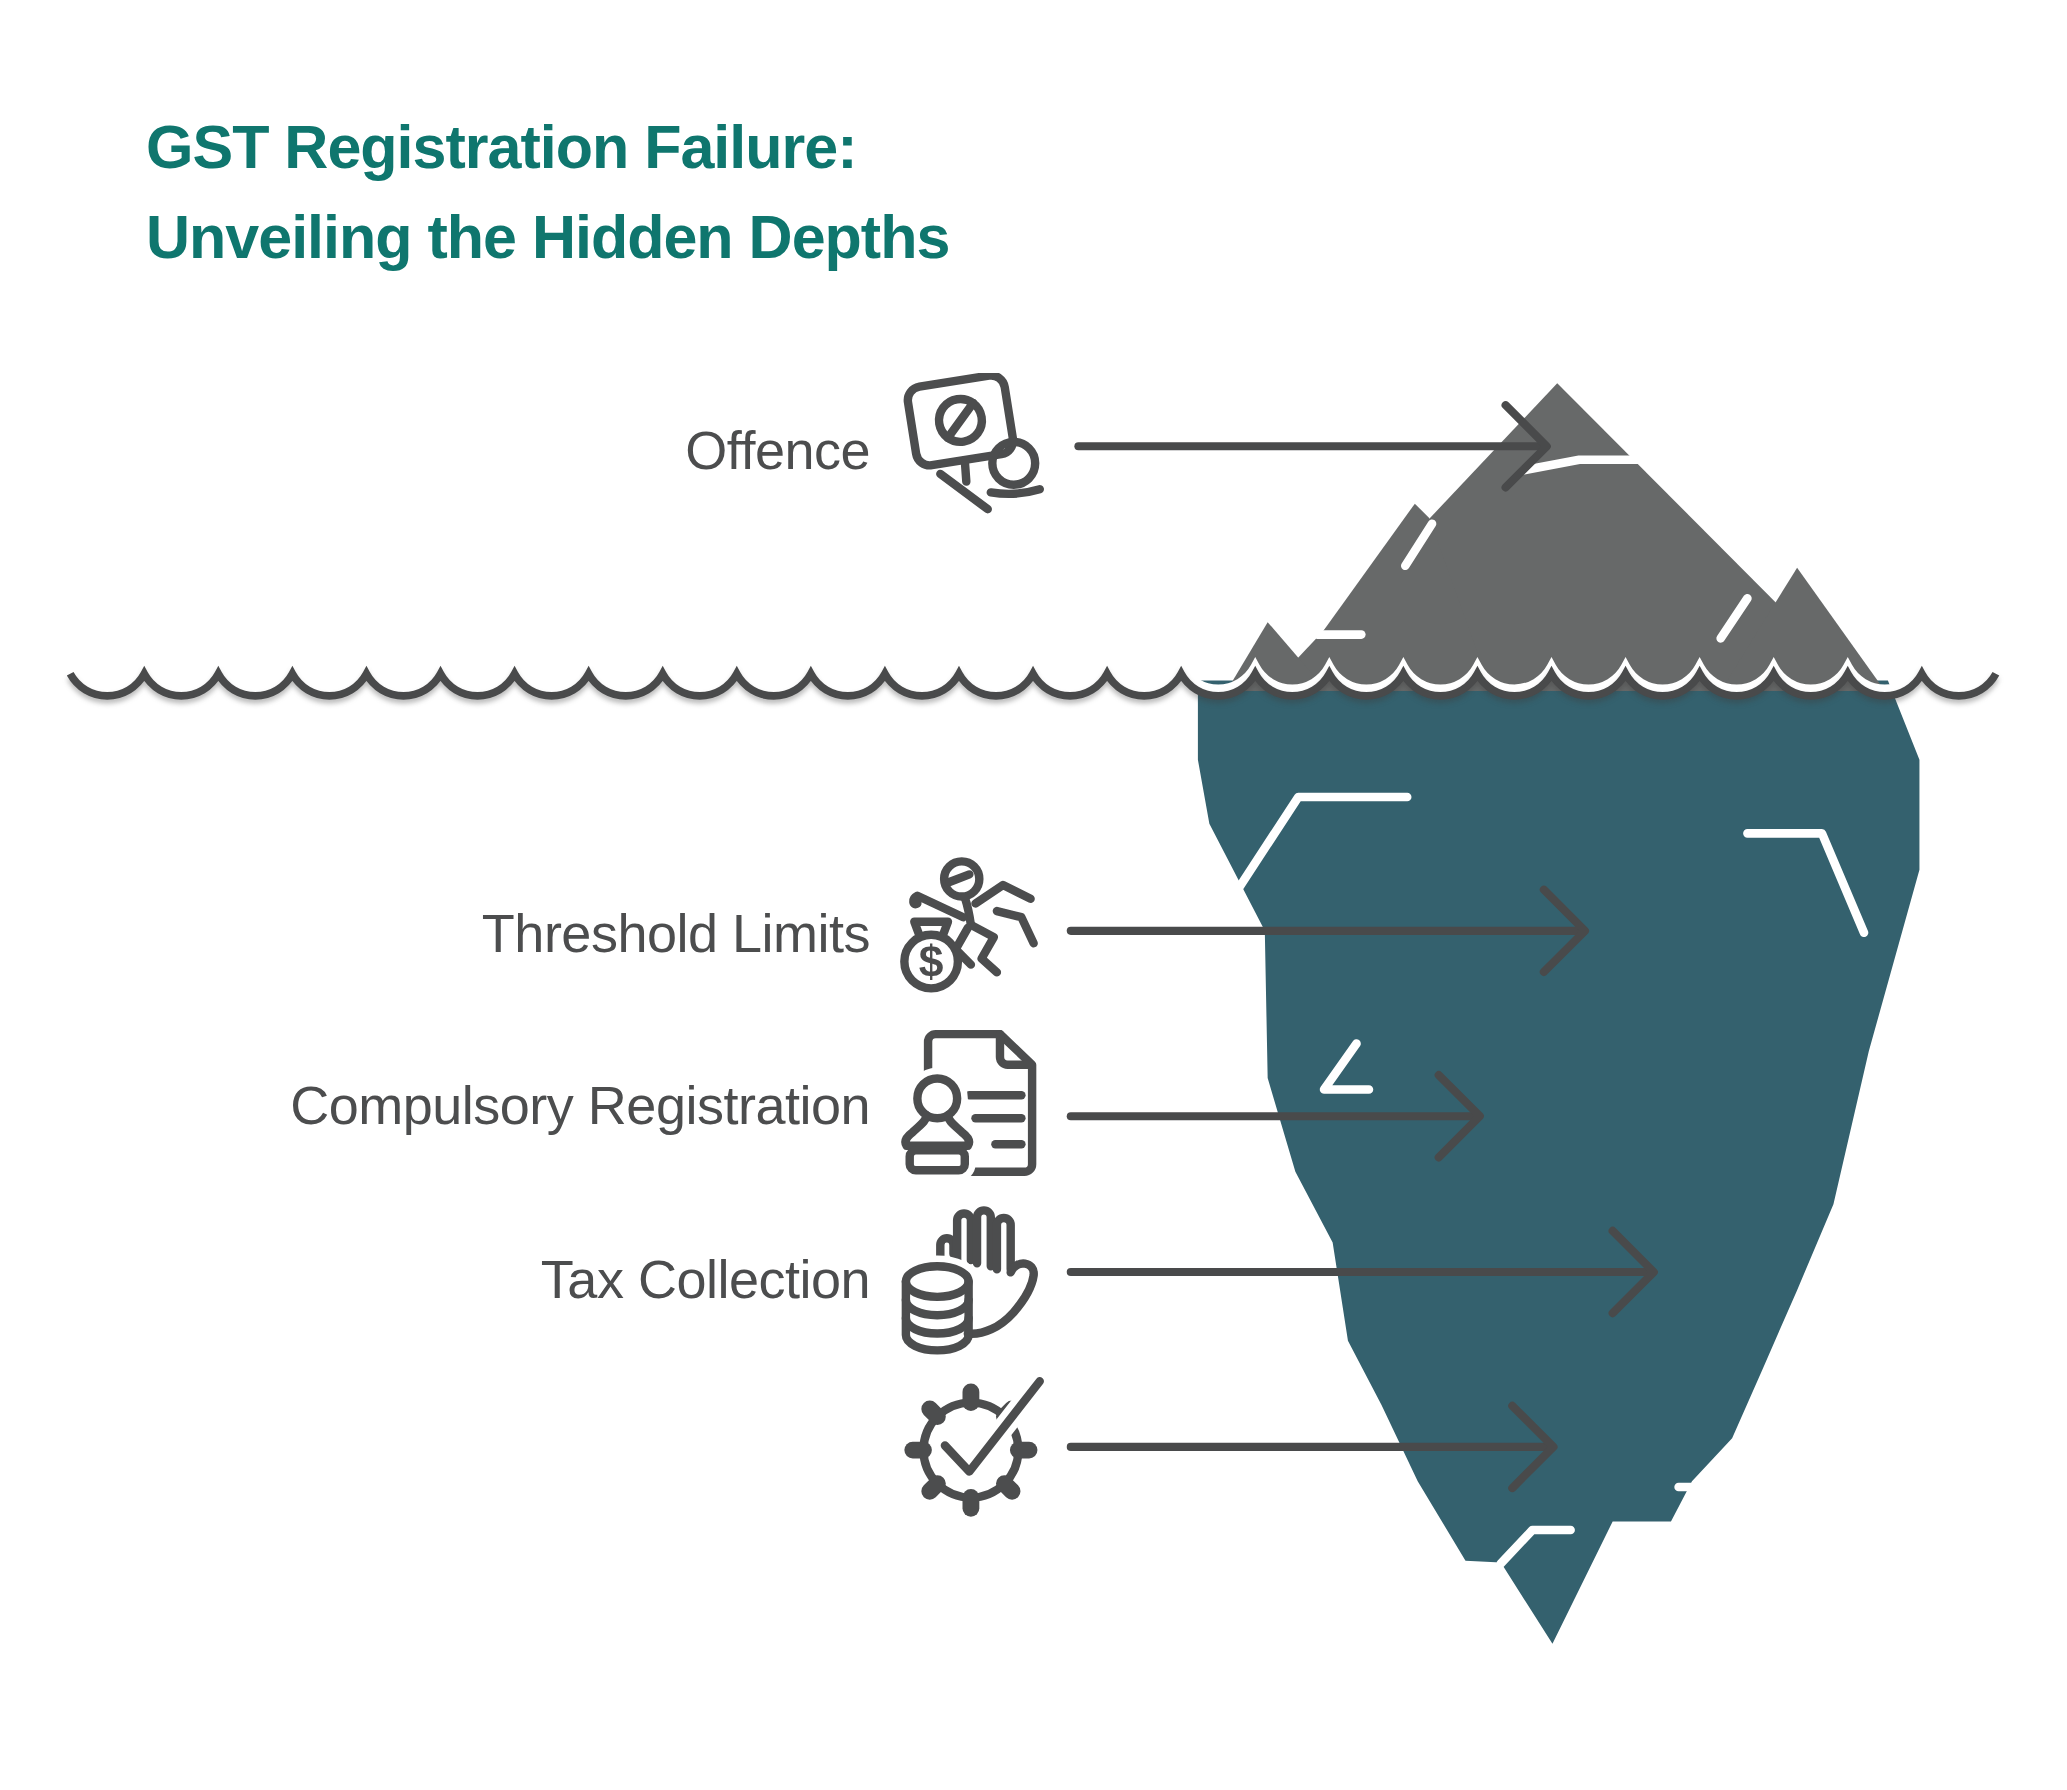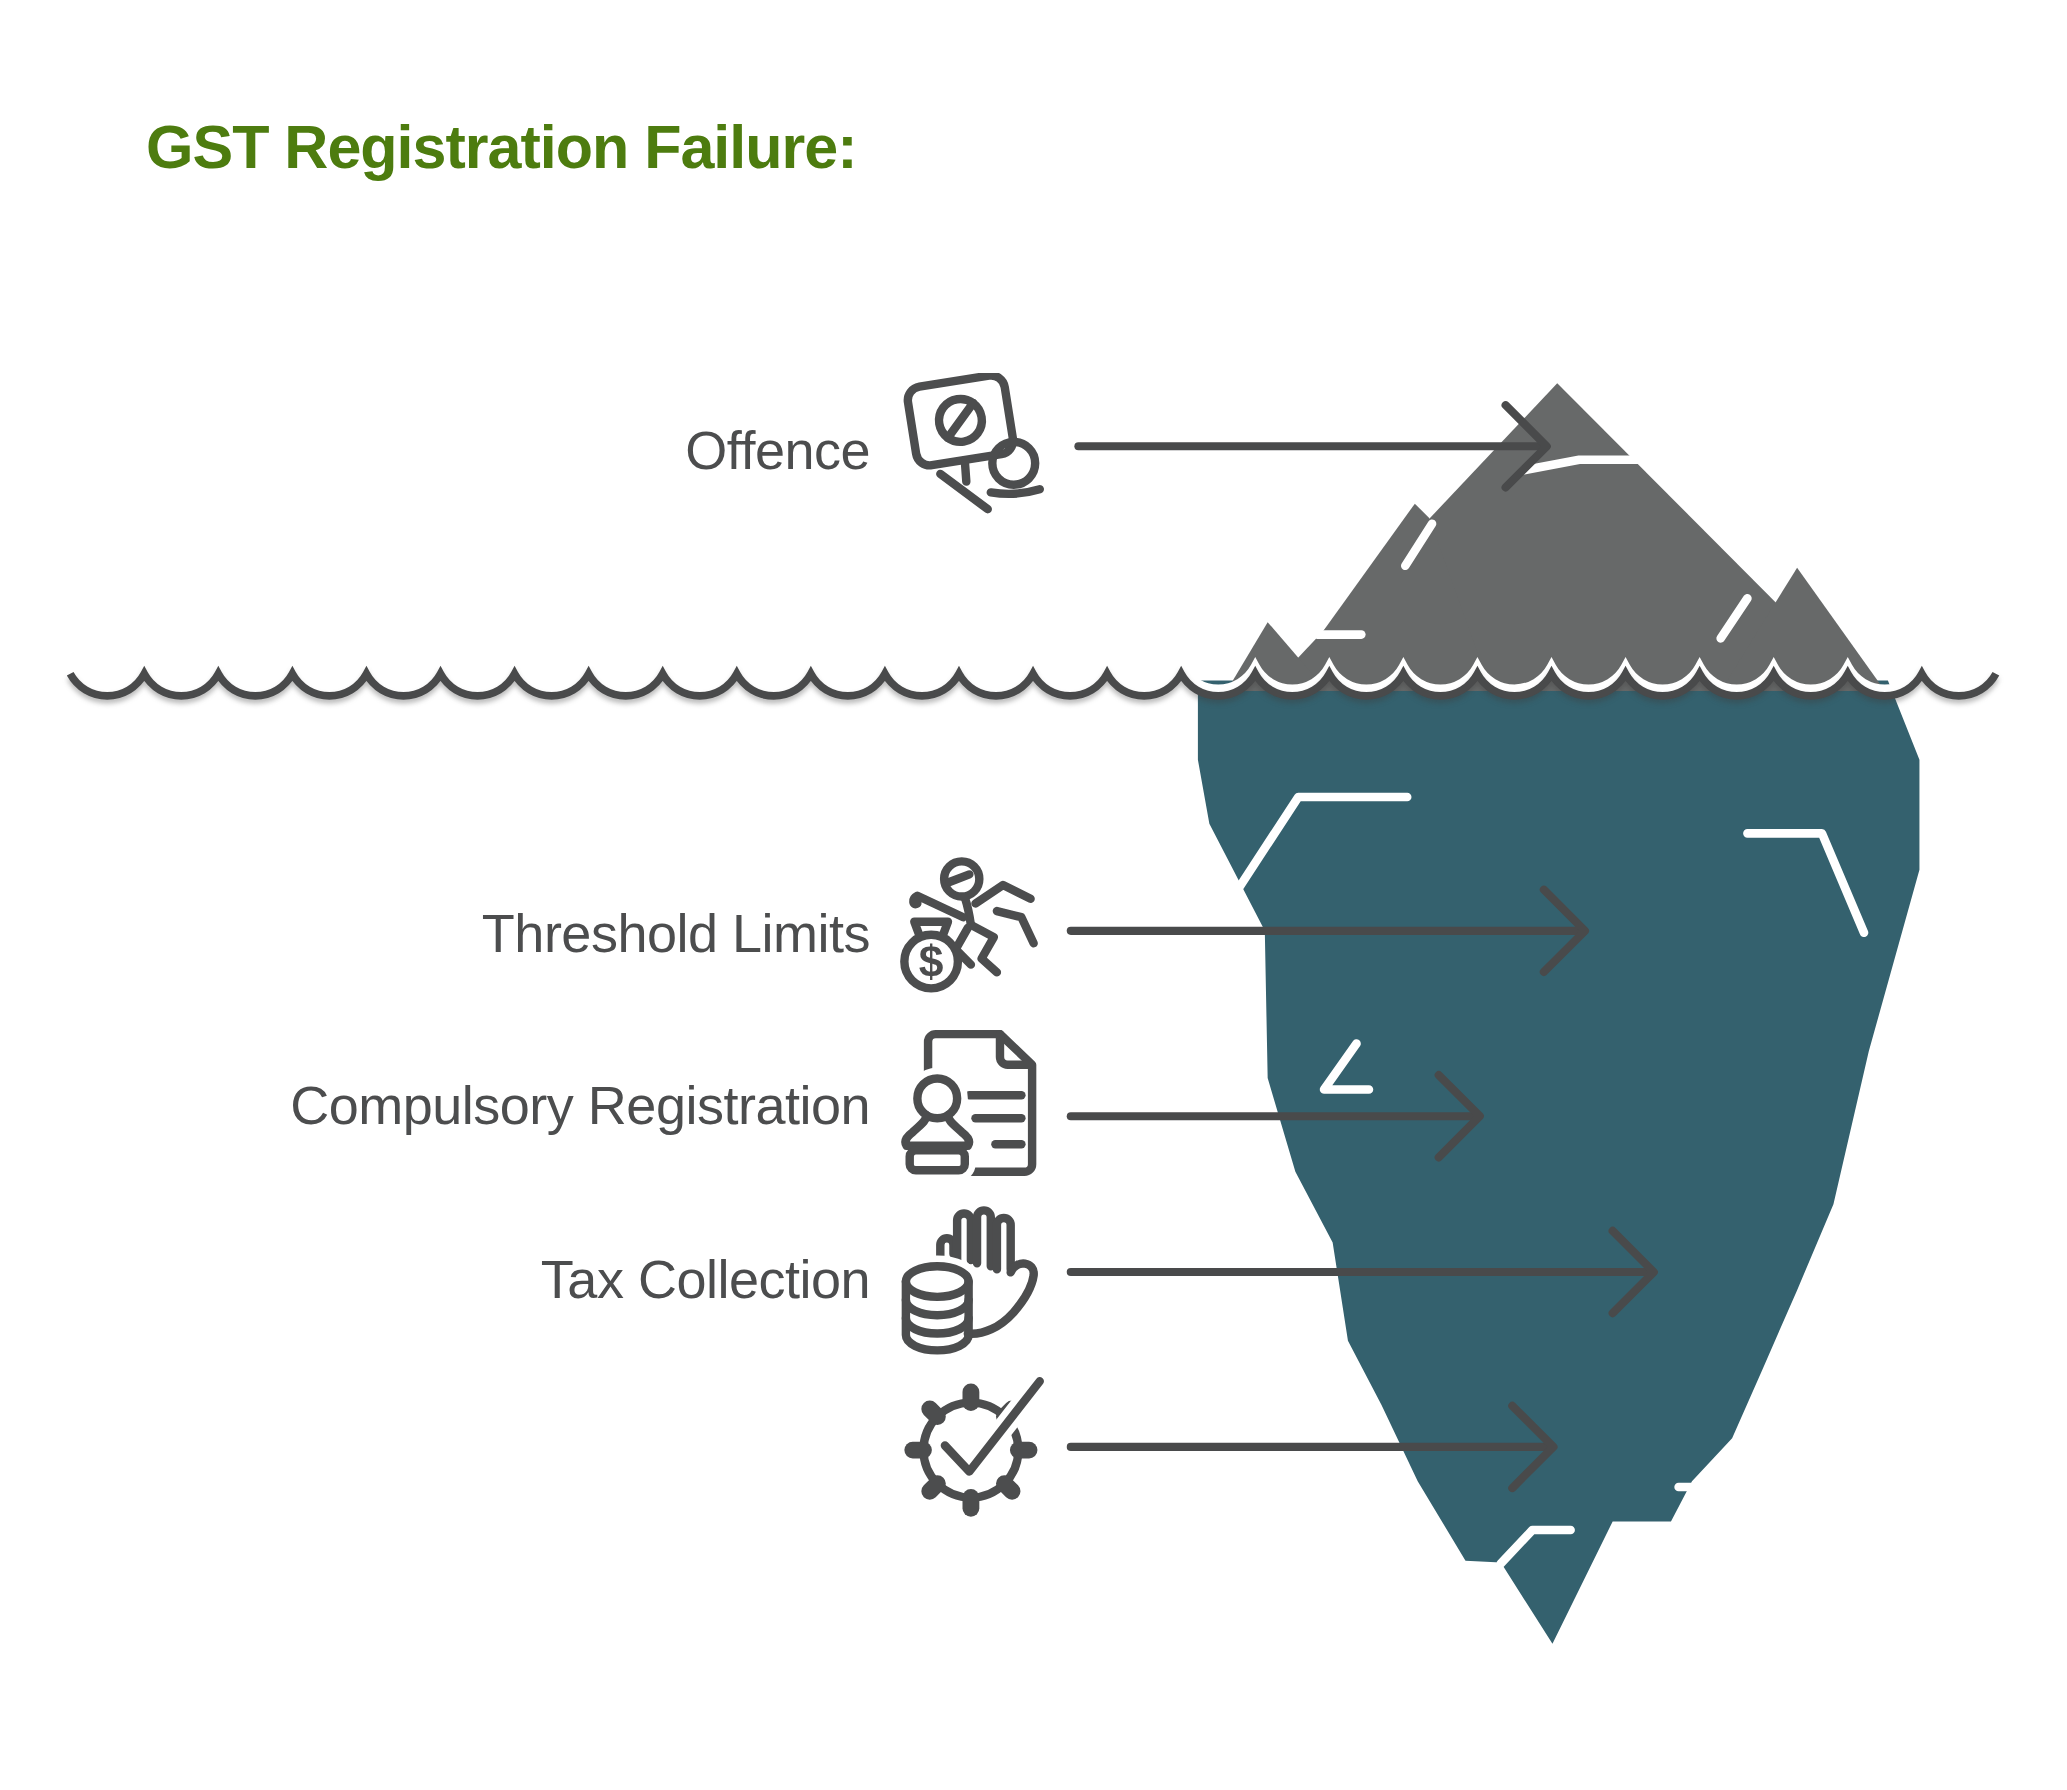--- a/index.html
+++ b/index.html
@@ -6,21 +6,21 @@
   .stage{
     position:relative;
     width:2068px;height:1790px;
     background:#ffffff;
     overflow:hidden;
     font-family:"Liberation Sans", sans-serif;
   }
   .scene{position:absolute;left:0;top:0;width:2068px;height:1790px;}
   .title{
     position:absolute;left:146px;top:103px;
-    font-size:61px;font-weight:bold;color:#4d7c0f;
+    font-size:61px;font-weight:bold;color:#0f766e;
     line-height:1.47;letter-spacing:-1px;
   }
   .row{
     position:absolute;right:1016px;height:153px;
     display:flex;align-items:center;gap:29px;
     white-space:nowrap;
     text-align:right;
   }
   .lbl{
     font-size:54px;color:#4c4d4e;letter-spacing:-0.5px;
@@ -84,20 +84,21 @@
       </g>
       <g>
         <line x1="1120" y1="1514" x2="1619" y2="1514"></line>
         <polyline points="1582,1471 1625,1514 1582,1557"></polyline>
       </g>
     </g>
   </svg>
 
   <div class="title">
     <div>GST Registration Failure:</div>
+    <div>Unveiling the Hidden Depths</div>
   </div>
 
   <div class="row" style="top:373px">
     <span class="lbl">Offence</span>
     <svg class="icon" viewBox="0 0 100 100">
       <g class="ink">
         <g transform="rotate(-9 40 30)">
           <rect x="8" y="5" width="64" height="52" rx="9"></rect>
           <circle cx="40" cy="31" r="14"></circle>
           <line x1="30" y1="41" x2="50" y2="21"></line>

